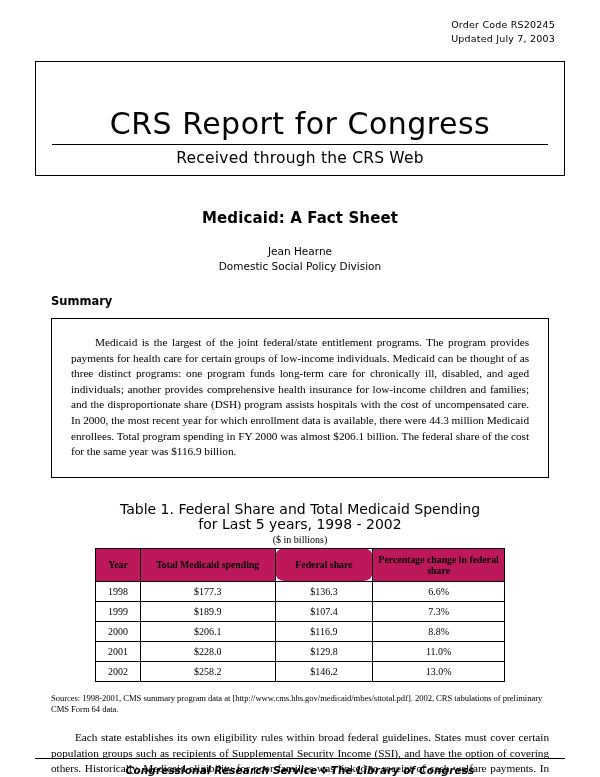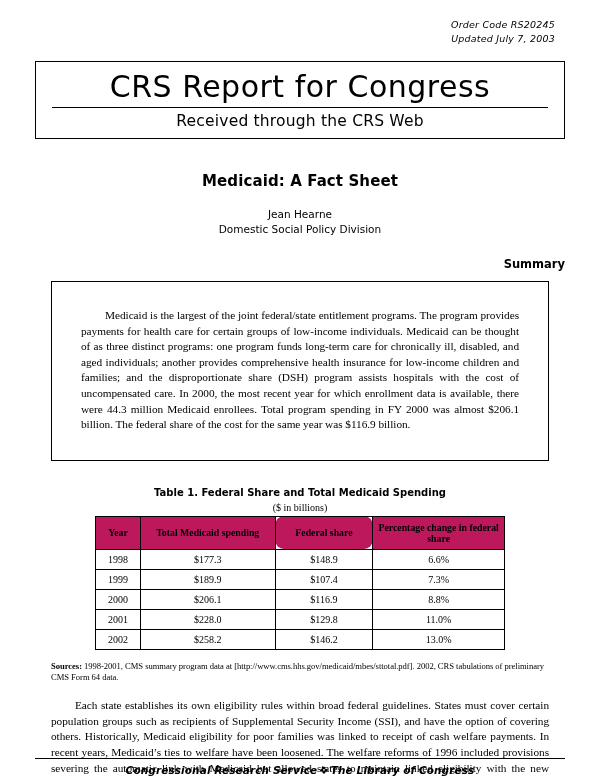--- a/index.html
+++ b/index.html
@@ -26,37 +26,37 @@
 
   
   .ordercode {
     text-align: right;
     font-family: "DejaVu Sans", sans-serif;
     font-size: 9.5px;
     line-height: 13.5px;
     letter-spacing: 0.2px;
     margin-bottom: 16px;
     padding-right: 10px;
-    font-style: italic;
   }
 
   
   .masthead {
     border: 1.5px solid #000;
     padding: 7px 10px 6px 10px;
     margin: 0 0 0 0;
   }
   .masthead-title {
     font-family: "DejaVu Sans", sans-serif;
     font-size: 30px;
     font-weight: 400;
     text-align: center;
     line-height: 36px;
     letter-spacing: 0.5px;
     padding: 0 0 2px 0;
+    margin-top: 37px;
   }
   .masthead-rule {
     border: none;
     border-top: 1.2px solid #000;
     margin: 0 6px 3px 6px;
     height: 0;
   }
   .masthead-sub {
     font-family: "DejaVu Sans", sans-serif;
     font-size: 15.5px;
@@ -83,41 +83,40 @@
     margin-top: 17px;
   }
 
   
   .summary-head {
     font-family: "DejaVu Sans", sans-serif;
     font-weight: bold;
     font-size: 11.5px;
     margin-top: 21px;
     margin-left: 16px;
-    text-align: right;
   }
   .summary-box {
     border: 1.2px solid #000;
     margin: 10px 16px 0 16px;
     padding: 8px 11px 9px 11px;
   }
   .summary-box p {
-    margin: 18px;
+    margin: 8px;
     font-size: 11.3px;
     line-height: 15.6px;
     text-align: justify;
     text-indent: 24px;
     letter-spacing: -0.05px;
   }
 
   
   .table-title {
     font-family: "DejaVu Sans", sans-serif;
-    font-weight: bold;
-    font-size: 10px;
+    font-weight: normal;
+    font-size: 14px;
     text-align: center;
     line-height: 15px;
     margin-top: 24px;
   }
   .table-units {
     font-size: 10px;
     text-align: center;
     margin-top: 2px;
     margin-bottom: 3px;
   }
@@ -146,21 +145,21 @@
   .col-pct    { width: 132px; }
 
   
   .sources {
     font-size: 8.6px;
     line-height: 11.6px;
     margin: 11px 16px 0 16px;
     text-align: left;
     letter-spacing: -0.05px;
   }
-  .sources b { font-weight: bold; }
+  .sources b { font-weight: normal; }
 
   
   .body-par {
     font-size: 11.3px;
     line-height: 15.7px;
     text-align: justify;
     text-indent: 24px;
     margin: 14px 16px 0 16px;
     letter-spacing: -0.05px;
   }
@@ -211,37 +210,38 @@
   </div>
 
   <div class="summary-head">Summary</div>
 
   <div class="summary-box">
     <p>Medicaid is the largest of the joint federal/state entitlement programs.  The program provides payments for health care for certain groups of low-income individuals.  Medicaid can be thought of as three distinct programs:  one program funds long-term care for chronically ill, disabled, and aged individuals; another provides comprehensive health insurance for low-income children and families; and the disproportionate share (DSH) program assists hospitals with the cost of uncompensated care.  In 2000, the most recent year for which enrollment data is available, there were 44.3 million Medicaid enrollees.  Total program spending in FY 2000 was almost $206.1 billion.  The federal share of the cost for the same year was $116.9 billion.</p>
   </div>
 
   <div class="table-title">
     <div>Table 1.  Federal Share and Total Medicaid Spending</div>
+    <div>for Last 5 years, 1998 - 2002</div>
   </div>
   <div class="table-units">($ in billions)</div>
 
   <table class="data">
     <thead>
       <tr>
         <th class="col-year">Year</th>
         <th class="col-total">Total Medicaid spending</th>
         <th class="col-fed">Federal share</th>
         <th class="col-pct">Percentage change in federal share</th>
       </tr>
     </thead>
     <tbody>
       <tr>
         <td>1998</td>
         <td>$177.3</td>
-        <td>$148.9</td>
+        <td>$136.3</td>
         <td>6.6%</td>
       </tr>
       <tr>
         <td>1999</td>
         <td>$189.9</td>
         <td>$107.4</td>
         <td>7.3%</td>
       </tr>
       <tr>
         <td>2000</td>

